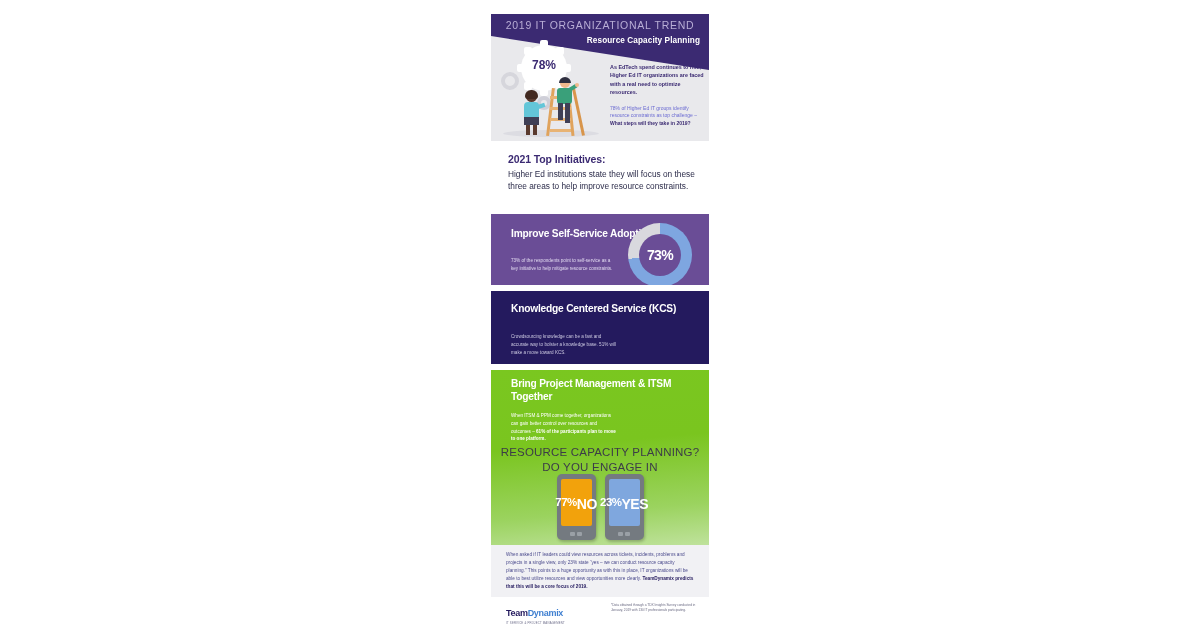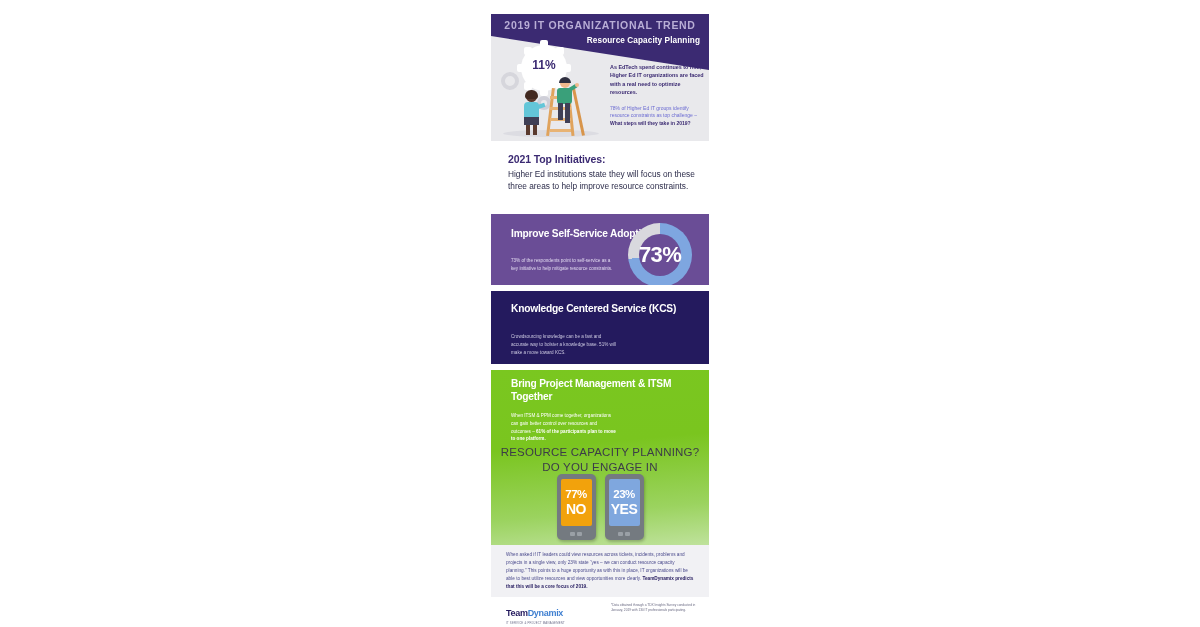--- a/index.html
+++ b/index.html
@@ -31,21 +31,21 @@
     background: #e9e9ec;
     clip-path: polygon(0 22px, 218px 56px, 218px 127px, 0 127px);
   }
   .header-title {
     position: absolute; left: 0; top: 5px;
     width: 218px;
     text-align: center;
     color: #b9aed6;
     font-size: 10.5px;
     letter-spacing: 0.7px;
-    font-weight: 700;
+    font-weight: 400;
   }
   .header-sub {
     position: absolute; right: 9px; top: 22px;
     color: #ffffff;
     font-size: 8.2px;
     font-weight: bold;
     letter-spacing: 0.1px;
   }
 
   
@@ -138,21 +138,21 @@
 
   
   .donut { position: absolute; right: 17px; width: 64px; height: 64px; border-radius: 50%; }
   .donut .hole {
     position: absolute; left: 11px; top: 11px; width: 42px; height: 42px;
     border-radius: 50%;
   }
   .donut .dval {
     position: absolute; left: 0; top: 0; width: 64px; height: 64px;
     display: flex; align-items: center; justify-content: center;
-    color: #ffffff; font-size: 22px; font-weight: bold; letter-spacing: -0.6px;
+    color: #ffffff; font-size: 14px; font-weight: bold; letter-spacing: -0.6px;
   }
   .card.c1 .donut { top: 9px; }
   .card.c1 .donut .hole { background: #6a4d96; }
   .card.c2 .donut { top: 8px; }
   .card.c2 .donut .hole { background: #241a5e; }
   .card.c3 .donut { top: 6px; }
   .card.c3 .donut .hole { background: #7ac51f; }
 
   
   .question {
@@ -164,21 +164,21 @@
     display: flex; justify-content: center; gap: 9px;
   }
   .tablet {
     position: relative; width: 39px; height: 66px;
     background: #747a80; border-radius: 5px;
     box-shadow: 1px 2px 3px rgba(0,0,0,0.22);
     padding: 5px 4px 0 4px;
   }
   .tablet .screen {
     width: 31px; height: 47px; border-radius: 2px;
-    display: flex; flex-direction: column; align-items: center; justify-content: center;
+    display: flex; flex-direction: row; align-items: center; justify-content: center;
     color: #ffffff; line-height: 1;
   }
   .tablet .screen .p { font-size: 11.5px; font-weight: bold; letter-spacing: -0.5px; }
   .tablet .screen .w { font-size: 14px; font-weight: bold; letter-spacing: -0.5px; margin-top: 2px; }
   .tablet .btns { position: absolute; left: 13px; bottom: 4px; display: flex; gap: 2px; }
   .tablet .btns i { display: block; width: 5px; height: 4px; background: #9aa0a6; border-radius: 1px; }
   .tablet.no .screen { background: #f2a20c; }
   .tablet.yes .screen { background: #7fa7de; }
 
   
@@ -224,21 +224,21 @@
         <div class="tooth" style="left:45px; top:-4px;"></div>
         <div class="tooth" style="left:45px; top:44px;"></div>
         <div class="tooth" style="left:22px; top:20px;"></div>
         <div class="tooth" style="left:68px; top:20px;"></div>
         <div class="tooth" style="left:29px; top:3px;"></div>
         <div class="tooth" style="left:61px; top:3px;"></div>
         <div class="tooth" style="left:29px; top:38px;"></div>
         <div class="tooth" style="left:61px; top:38px;"></div>
 
         <div class="gear-big">
-          <div class="pct">11%</div>
+          <div class="pct">78%</div>
         </div>
 
         <div class="ladder">
           <div class="lad-rail l"></div>
           <div class="lad-rail r"></div>
           <div class="lad-rail k"></div>
           <div class="lad-step" style="top:8px;"></div>
           <div class="lad-step" style="top:19px;"></div>
           <div class="lad-step" style="top:30px;"></div>
           <div class="lad-step" style="top:41px;"></div>

